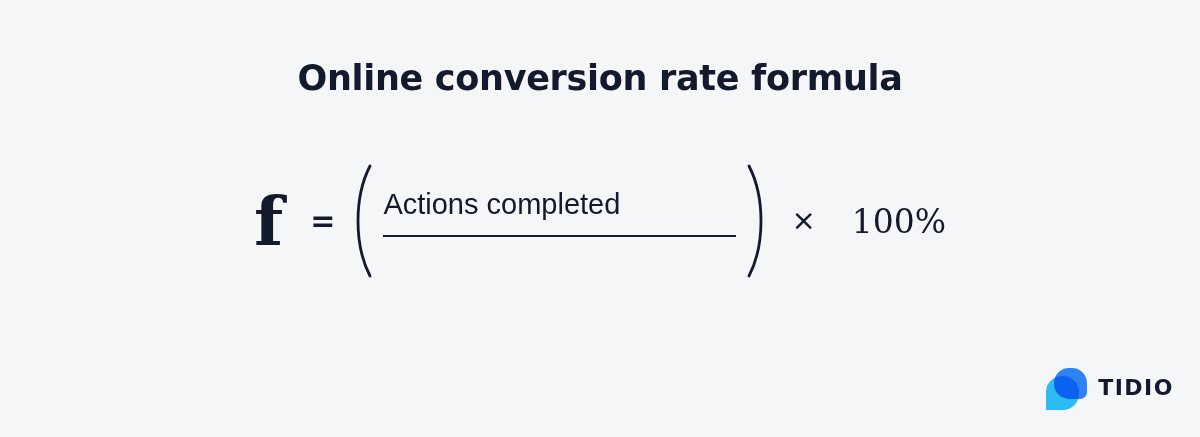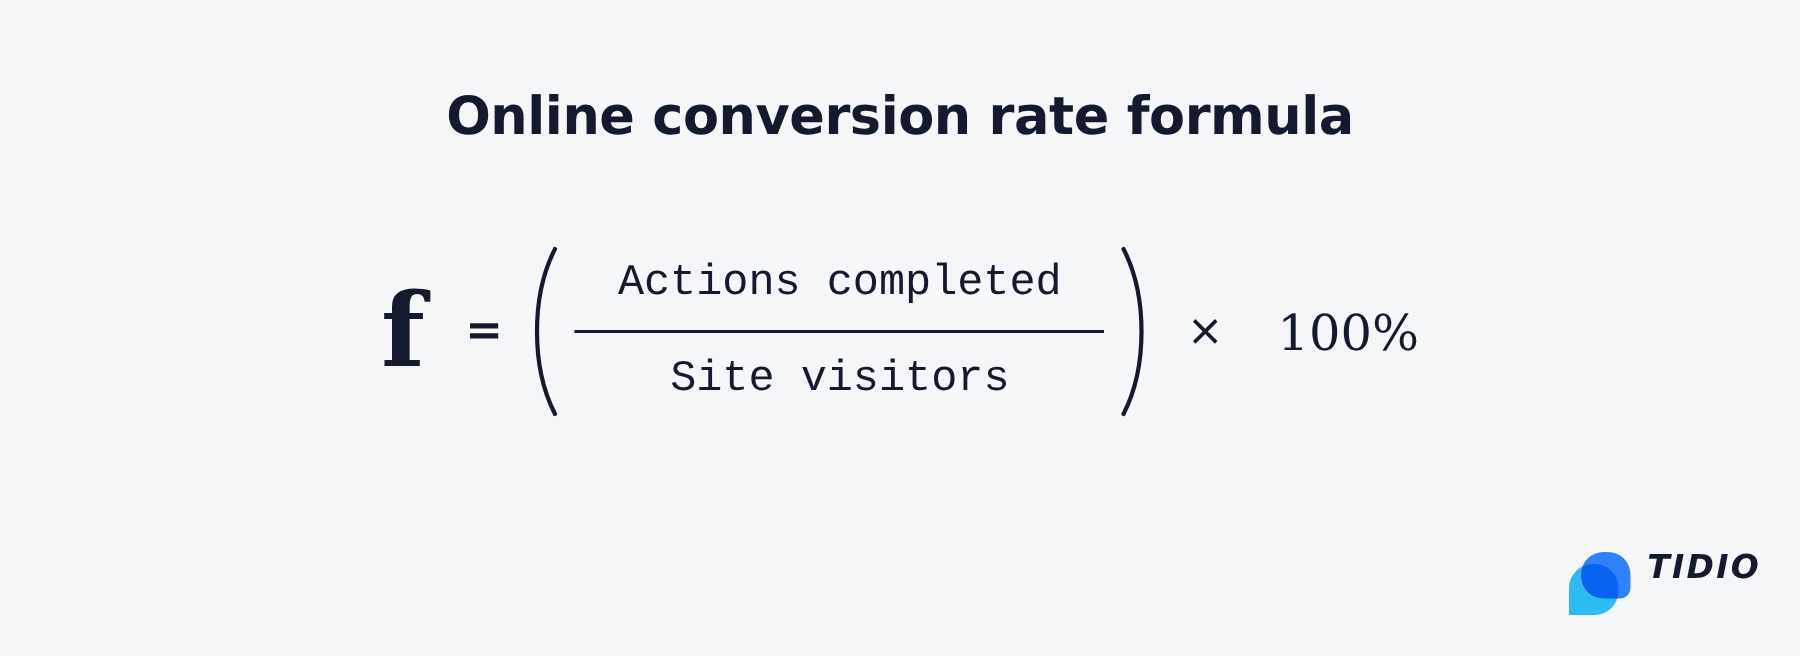--- a/index.html
+++ b/index.html
@@ -65,22 +65,22 @@
   }
 
   .paren { display: block; }
   .paren-open  { margin-right: 9px; }
   .paren-close { margin-left: 9px; }
 
   .fraction {
     width: 353px;
     display: flex;
     flex-direction: column;
-    align-items: center;
-    font-family: Liberation Mono, monospace;
+    align-items: flex-start;
+    font-family: Liberation Sans, sans-serif;
     font-size: 29px;
     line-height: 1.05;
   }
   .frac-line {
     width: 100%;
     height: 2px;
     background: var(--ink);
     margin: 16px 0;
   }
 
@@ -97,22 +97,22 @@
     font-family: "DejaVu Serif", "Liberation Serif", serif;
     font-size: 33px;
     margin-left: 36px;
   }
 
   .logo {
     position: absolute;
     right: 26px;
     bottom: 27px;
     display: flex;
+    align-items: center;
     gap: 11px;
-    font-style: italic;
   }
   .bubbles {
     position: relative;
     width: 41px;
     height: 43px;
   }
   .bubble { position: absolute; }
   .bubble-blue {
     left: 8px;
     top: 1px;
@@ -151,21 +151,20 @@
     <span class="var">f</span>
     <span class="eq">=</span>
 
     <svg class="paren paren-open" width="26" height="114" viewBox="0 0 26 114" aria-hidden="true">
       <path d="M22 2 C 6 33, 6 81, 22 112" fill="none" stroke="var(--ink)" stroke-width="2.8" stroke-linecap="round"></path>
     </svg>
 
     <div class="fraction">
       <div class="numerator">Actions completed</div>
       <div class="frac-line"></div>
-      <div class="denominator">Site visitors</div>
     </div>
 
     <svg class="paren paren-close" width="26" height="114" viewBox="0 0 26 114" aria-hidden="true">
       <path d="M4 2 C 20 33, 20 81, 4 112" fill="none" stroke="var(--ink)" stroke-width="2.8" stroke-linecap="round"></path>
     </svg>
 
     <span class="times">×</span>
     <span class="factor">100%</span>
   </div>
 

